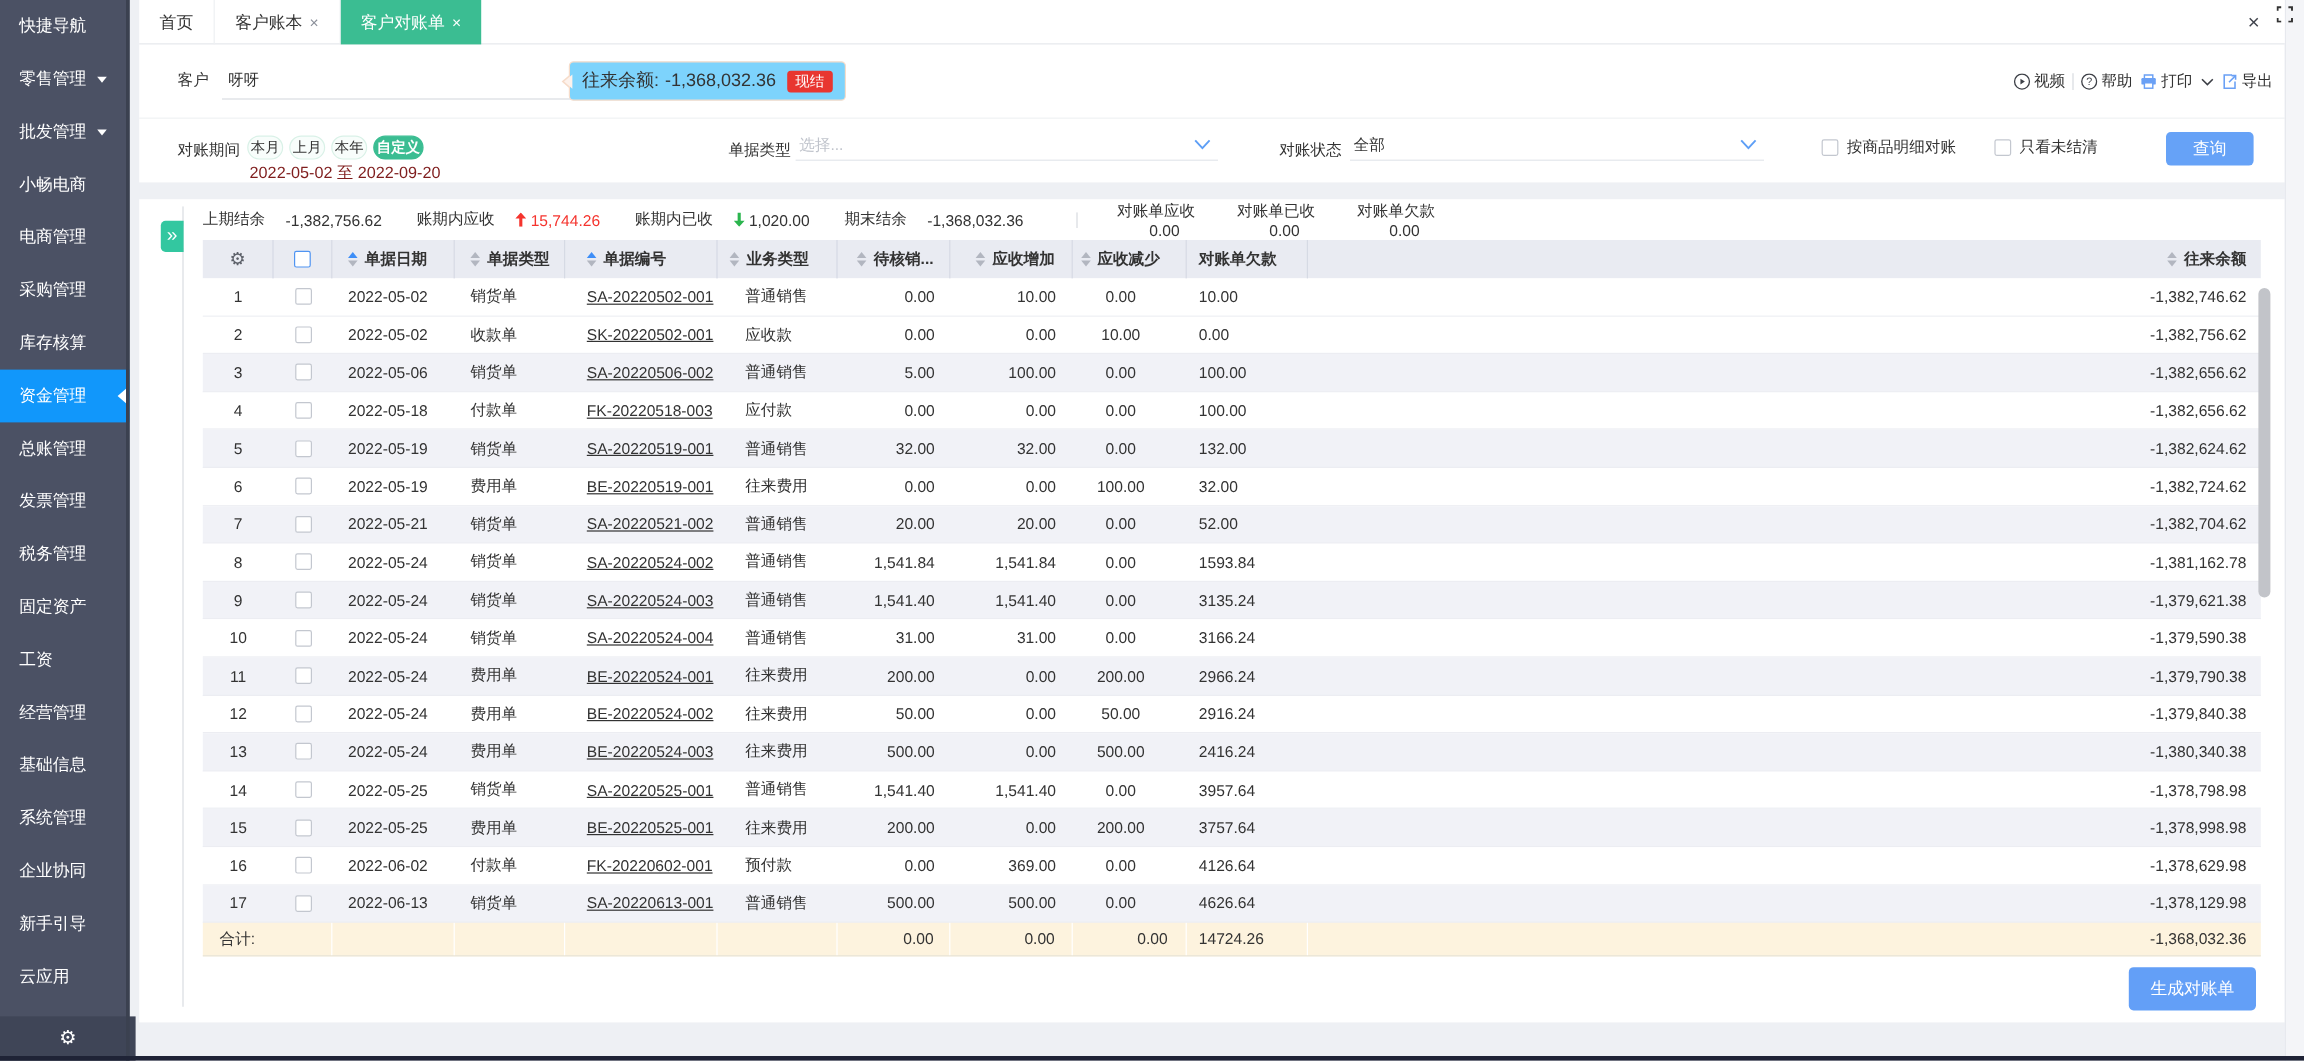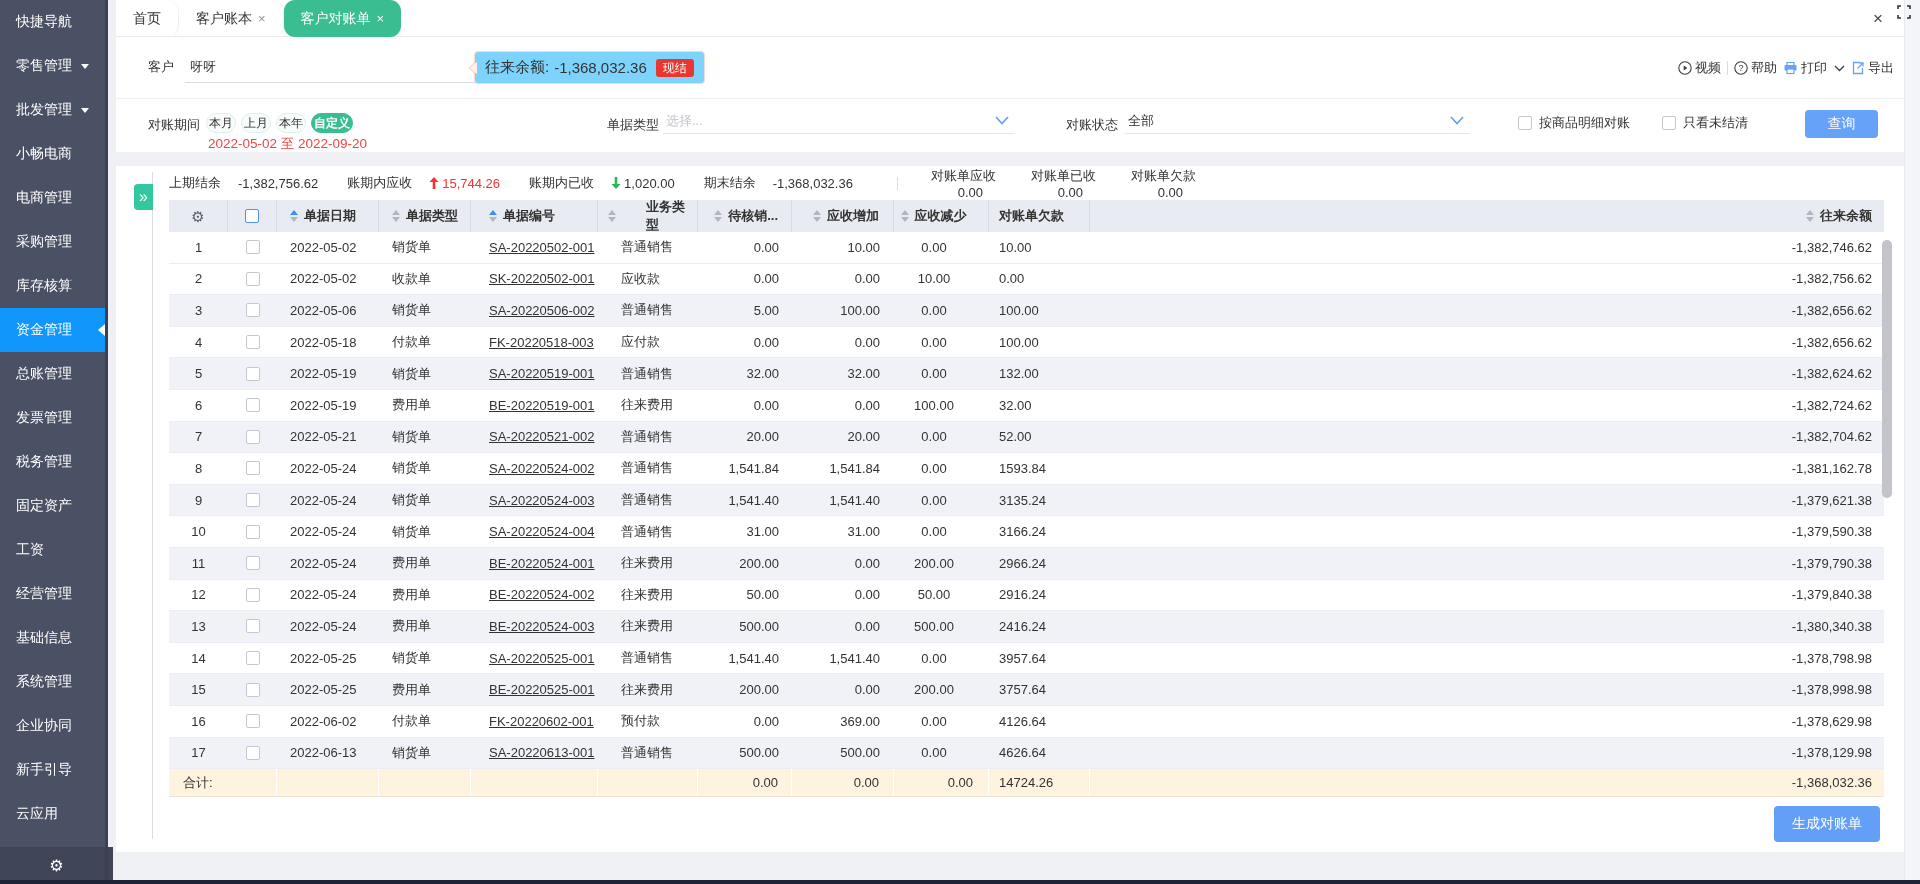--- a/index.html
+++ b/index.html
@@ -18,21 +18,21 @@
   .gear-white { color:#fff; font-size:16px; line-height:1; }
 
   
   .bottom-strip { position:absolute; left:0; bottom:0; width:1920px; height:4px; background:#1f2336; z-index:30; }
   .right-strip { position:absolute; left:1904px; top:0; width:16px; height:884px; background:#f4f5f8; border-left:1px solid #e7e9ee; z-index:5; }
 
   
   .tabbar { position:absolute; left:116px; top:0; width:1788px; height:37px; background:#fff; z-index:6; }
   .tabbar::after { content:''; position:absolute; left:0; right:0; bottom:0; height:1px; background:#e8eaee; }
   .tabs { display:flex; height:37px; position:relative; z-index:1; }
-  .tab { height:37px; display:flex; align-items:center; padding:0 17px; font-size:14px; color:#333; border-right:1px solid #eef0f3; cursor:pointer;border-radius:11px; }
+  .tab { height:37px; display:flex; align-items:center; padding:0 17px; font-size:14px; color:#333; border-right:1px solid #eef0f3; cursor:pointer; }
   .tab.active { background:#3bbd92; color:#fff; border-right:none; }
   .tab-close { margin-left:6px; font-size:13px; color:#8a8f99; line-height:1; }
   .tab.active .tab-close { color:#fff; }
   .win-close { position:absolute; left:1752px; top:9px; width:20px; height:20px; font-size:17px; color:#40434c; text-align:center; line-height:20px; cursor:pointer; z-index:2;}
   .win-full { position:absolute; left:1781px; top:5px; width:14px; height:14px; cursor:pointer; z-index:10;}
 
   
   .toolbar { position:absolute; left:116px; top:37px; width:1788px; height:62px; background:#fff; border-bottom:1px solid #eef0f2; }
   .tb-label { position:absolute; left:32px; top:60px; font-size:13px; transform:translateY(-50%); top:30px; }
   .tb-input { position:absolute; left:69px; top:14px; width:366px; height:32px; border-bottom:1px solid #dadde2; font-size:13px; display:flex; align-items:center; padding-left:5px; cursor:text; }
@@ -48,21 +48,21 @@
   .tb-divider { width:1px; height:14px; background:#d8dbe0; margin:0 6px; }
   .tb-gap { width:6px; }
   .chev-sm { margin-left:4px; }
 
   
   .filters { position:absolute; left:116px; top:99px; width:1788px; height:53px; background:#fff; font-size:13px; }
   .f-label { position:absolute; color:#333; }
   .pills { position:absolute; left:90px; top:14px; display:flex; gap:5px; }
   .pill { height:20px; display:flex; align-items:center; padding:0 2px; border-radius:10px; background:#f8fdfb; border:1px solid #d9f1e7; font-size:12px; color:#333; cursor:pointer; }
   .pill.active { background:#3bbd92; border-color:#3bbd92; color:#fff; font-weight:bold; }
-  .date-range { position:absolute; left:92px; top:36px; font-size:13.5px; color:#ef4444; }
+  .date-range { position:absolute; left:92px; top:36px; font-size:13.5px; color:#7f1d1d; }
   .underline-field { position:absolute; border-bottom:1px solid #e3e6ec; height:26px; display:flex; align-items:center; padding-left:3px; cursor:pointer; }
   .placeholder { color:#c0c4cc; }
   .chev-blue { position:absolute; right:6px; top:8px; }
   .fcheck { position:absolute; display:flex; align-items:center; gap:7px; cursor:pointer; }
   .cb { width:14px; height:14px; border:1px solid #c3c7cf; border-radius:2px; background:#fff; flex:none; }
   .btn-query { position:absolute; left:1689px; top:11px; width:73px; height:28px; background:#66a2f7; border-radius:4px; color:#fff; font-size:14px; display:flex; align-items:center; justify-content:center; cursor:pointer; }
 
   
   .panel { position:absolute; left:116px; top:166px; width:1788px; height:686px; background:#fff; }
   .expand-btn { position:absolute; left:18px; top:18px; width:19px; height:26px; background:#33c7a0; border-radius:4px 0 0 4px; color:#fff; font-size:16px; display:flex; align-items:center; justify-content:center; cursor:pointer; z-index:2; }
@@ -444,21 +444,21 @@
             </span>
             <span>单据类型</span>
           </div>
         <div class="th c-code">
             <span class="carets asc">
               <i class="up"></i>
               <i class="dn"></i>
             </span>
             <span>单据编号</span>
           </div>
-        <div class="th c-biz" style="padding-left:10px;gap:24px;">
+        <div class="th c-biz" style="padding-left:10px;">
             <span class="carets">
               <i class="up"></i>
               <i class="dn"></i>
             </span>
             <span>业务类型</span>
           </div>
         <div class="th c-p1">
             <span class="carets">
               <i class="up"></i>
               <i class="dn"></i>

